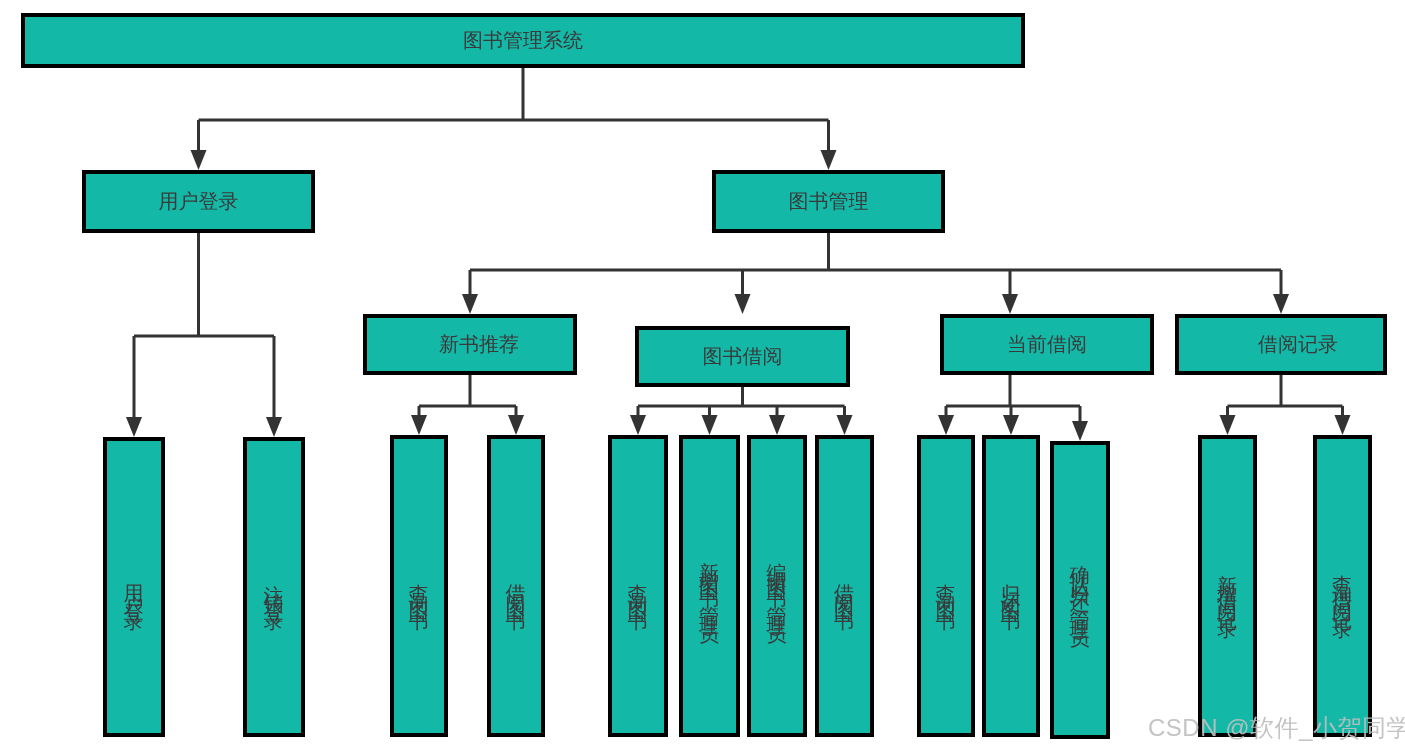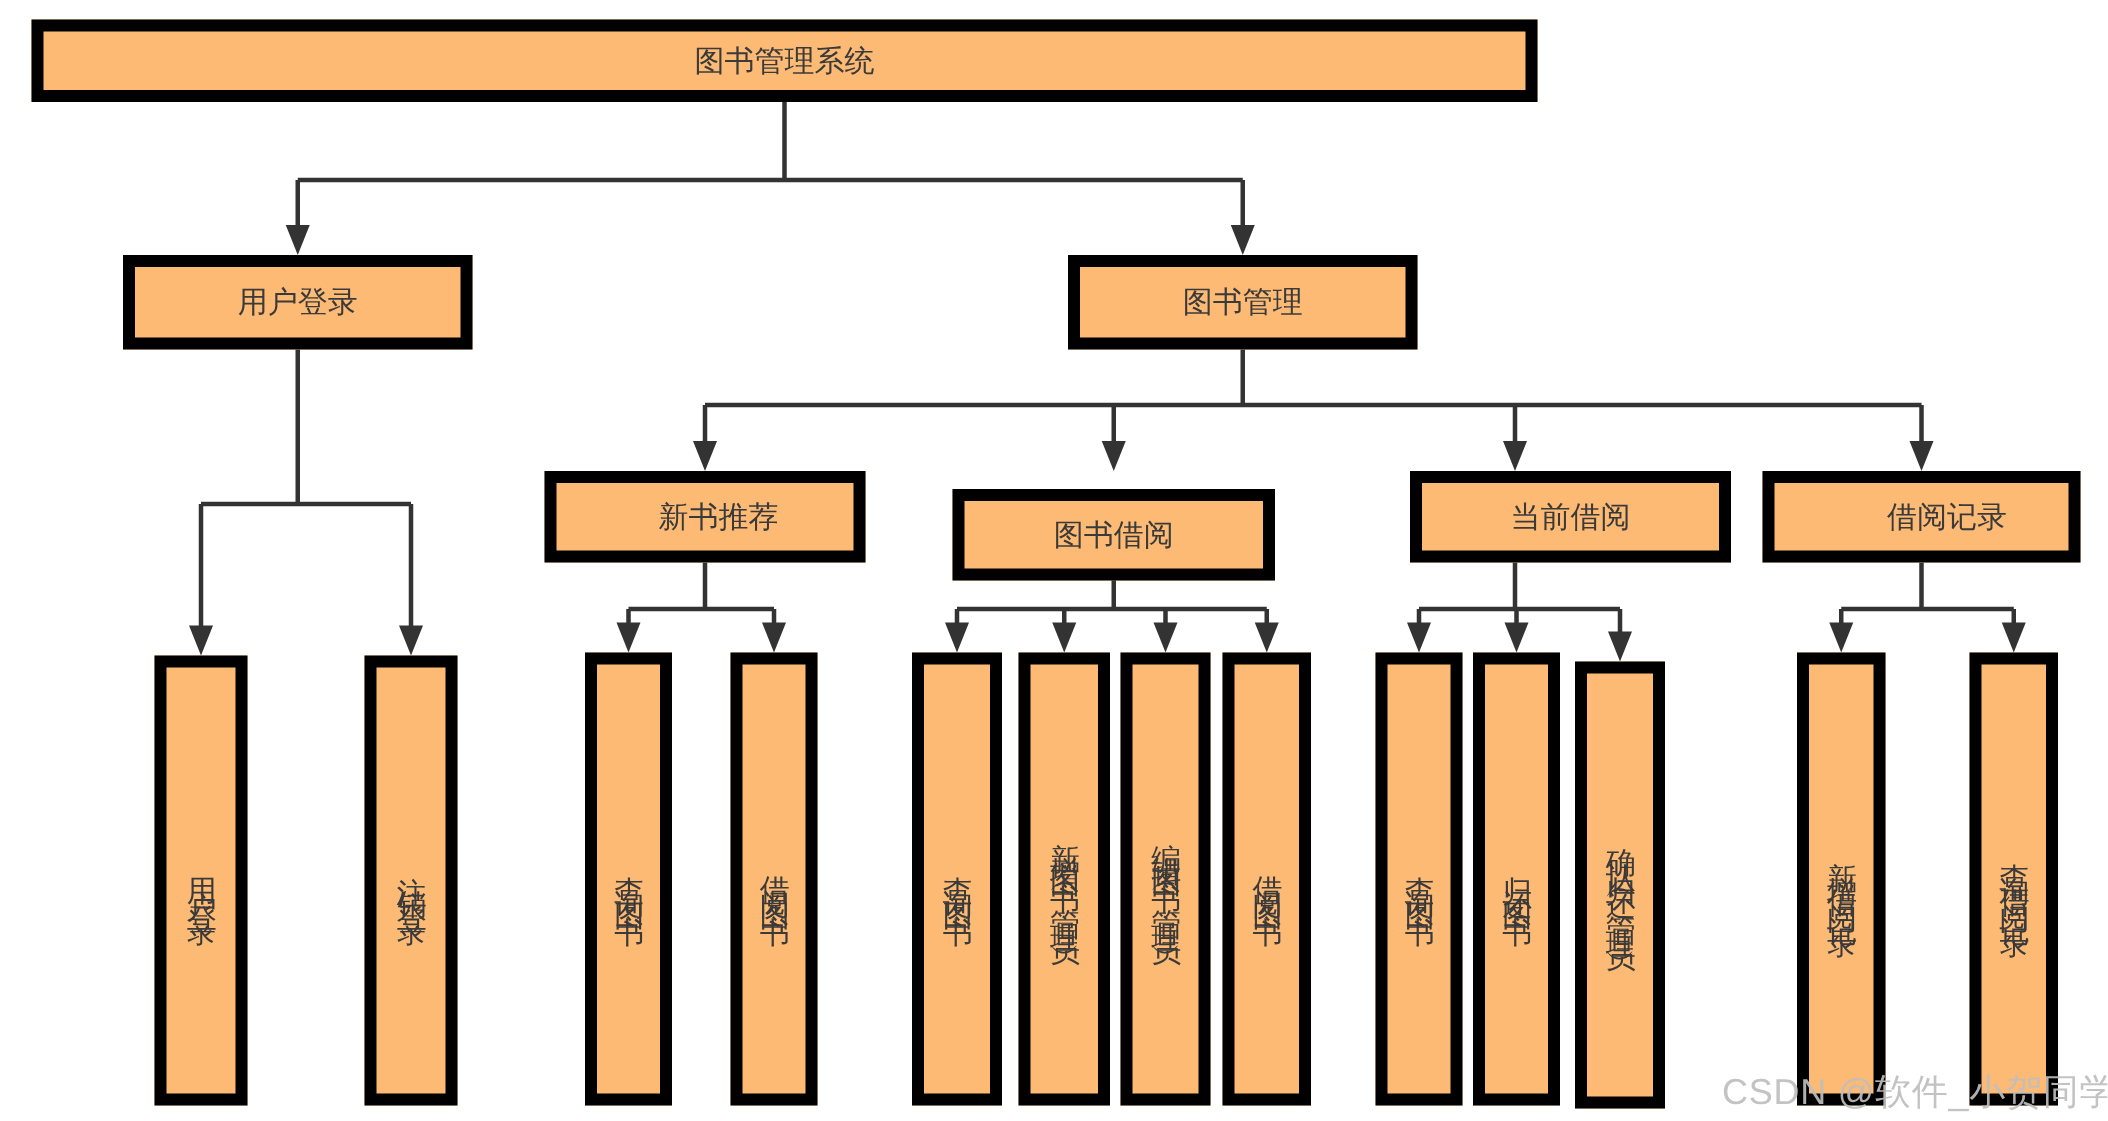--- a/index.html
+++ b/index.html
@@ -8,22 +8,22 @@
     position:relative;
     width:1405px;height:747px;
     background:#ffffff;
     font-family:"Liberation Sans","DejaVu Sans",sans-serif;
     overflow:hidden;
   }
   #connector-layer{position:absolute;left:0;top:0;z-index:1;}
   .node{
     position:absolute;
     box-sizing:border-box;
-    border:8px solid #000000;
-    background:#fdba74;
+    border:4px solid #000000;
+    background:#14b8a6;
     display:flex;
     align-items:center;
     justify-content:center;
     z-index:2;
   }
   .node .lbl{
     color:#3a3a3a;
     font-size:20px;
     white-space:nowrap;
   }

